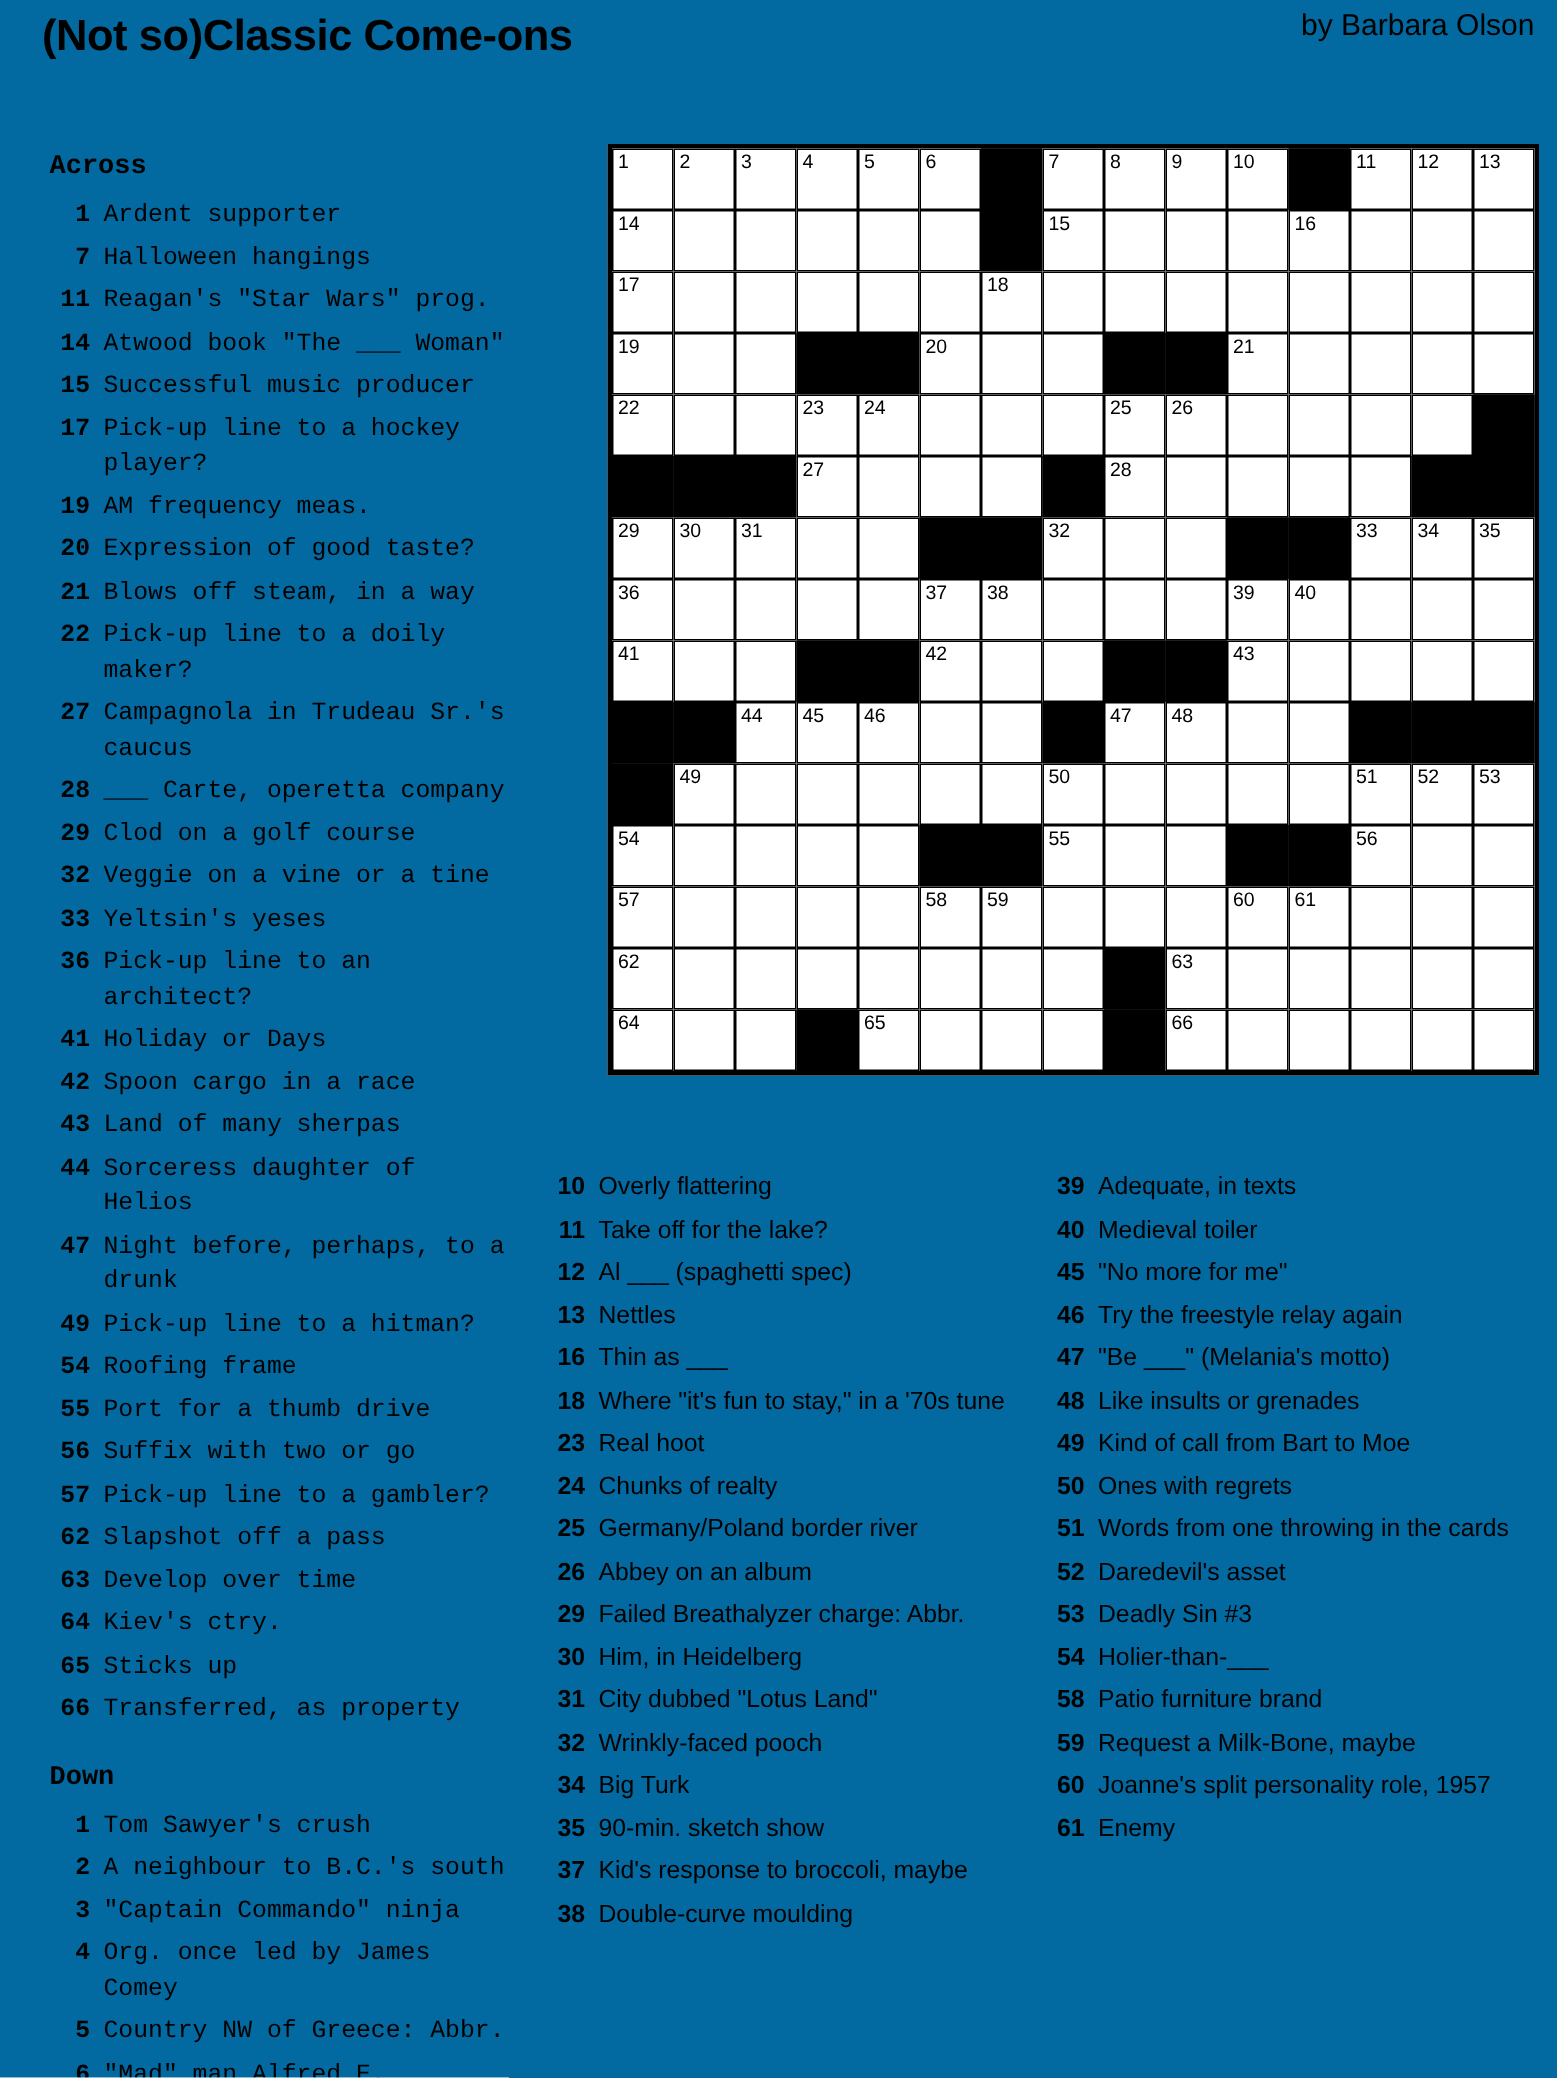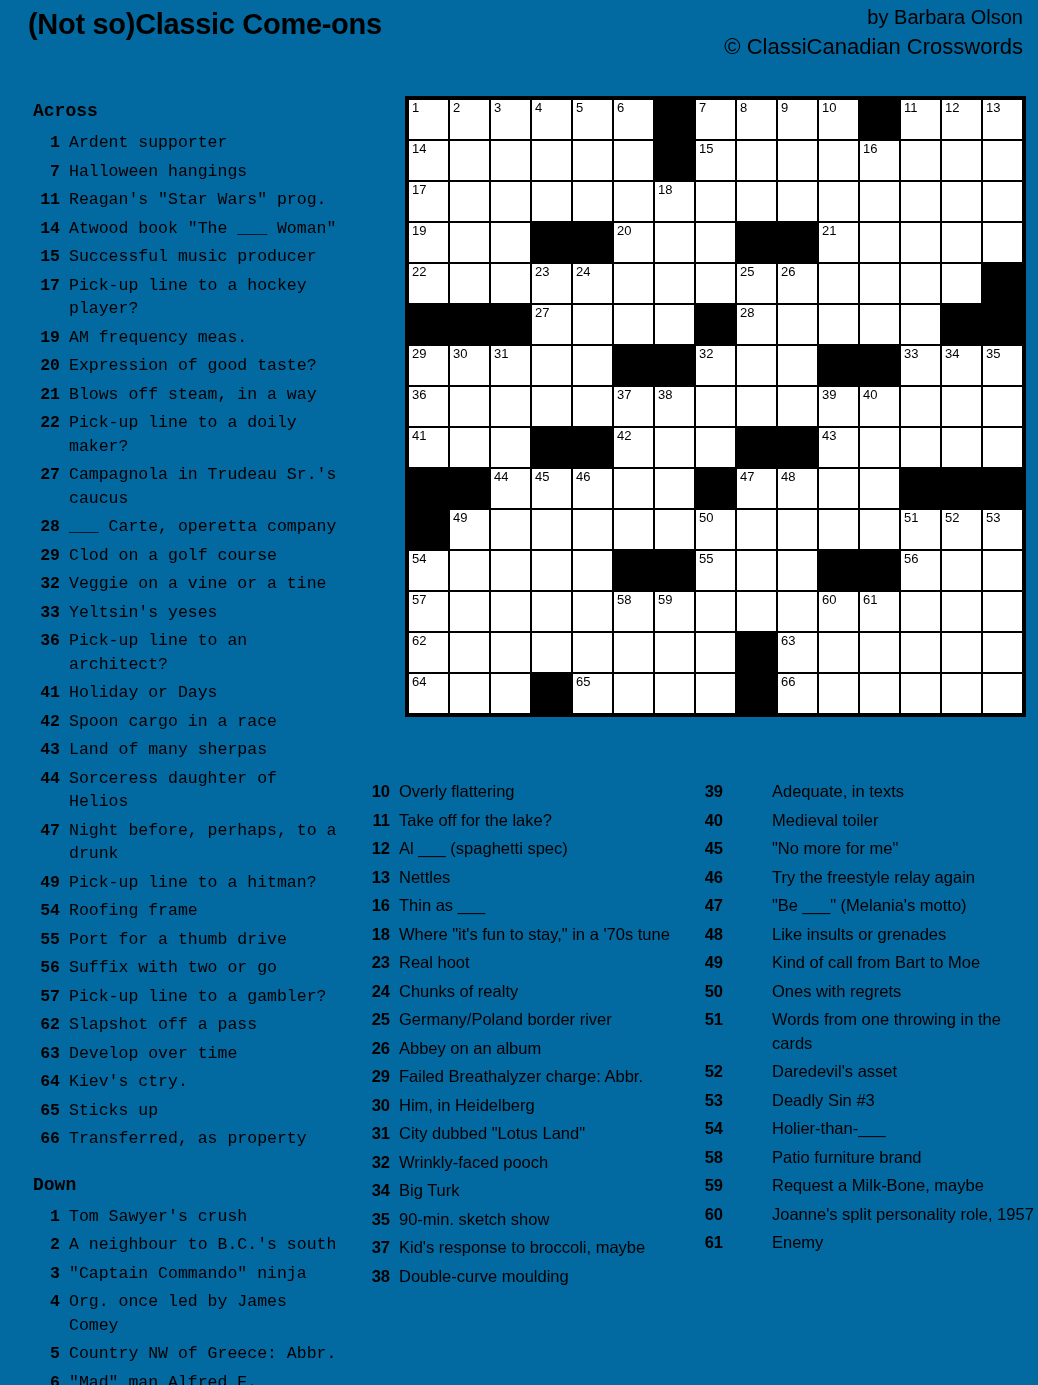--- a/index.html
+++ b/index.html
@@ -25,32 +25,31 @@
   .clue-col { position:absolute; }
   .col-across { left:33px; top:101px; width:348px;font-family:Liberation Mono, monospace; }
   .col-mid { left:363px; top:780px; width:328px; }
   .col-right { left:696px; top:780px; width:342px; }
   .section-header { font-weight:700; font-size:18px; margin-bottom:10px; }
   .down-header { margin-top:24px; }
   .clue { display:flex; margin-bottom:5px; }
   .cnum { font-weight:700; width:27px; text-align:right; margin-right:9px; flex:none; font-size:16.5px; line-height:23.5px; }
   .ctext { font-size:16.5px; line-height:23.5px; max-width:268px; }
   .col-mid .ctext { max-width:282px; }
-  .col-right .ctext { max-width:290px;margin-left:40px; }
+  .col-right .ctext { max-width:290px; }
 </style>
 </head>
 <body>
 
 <div class="page">
 
   <div class="title">(Not so)Classic Come-ons</div>
 
   <div class="credits">
     <div class="byline">by Barbara Olson</div>
-    <div class="copyright">© ClassiCanadian Crosswords</div>
   </div>
 
   <div class="grid">
       <div class="cell">
         <span class="cellnum">1</span>
       </div>
       <div class="cell">
         <span class="cellnum">2</span>
       </div>
       <div class="cell">

